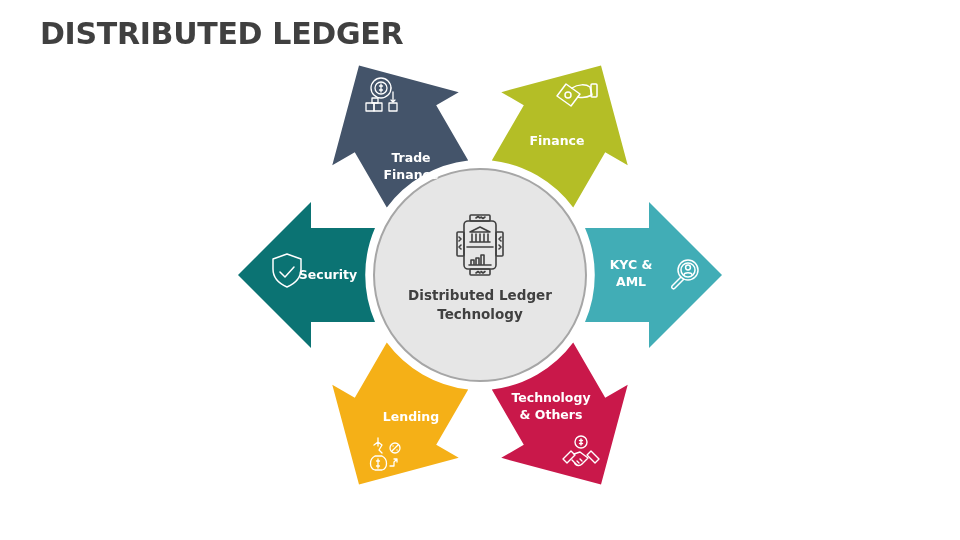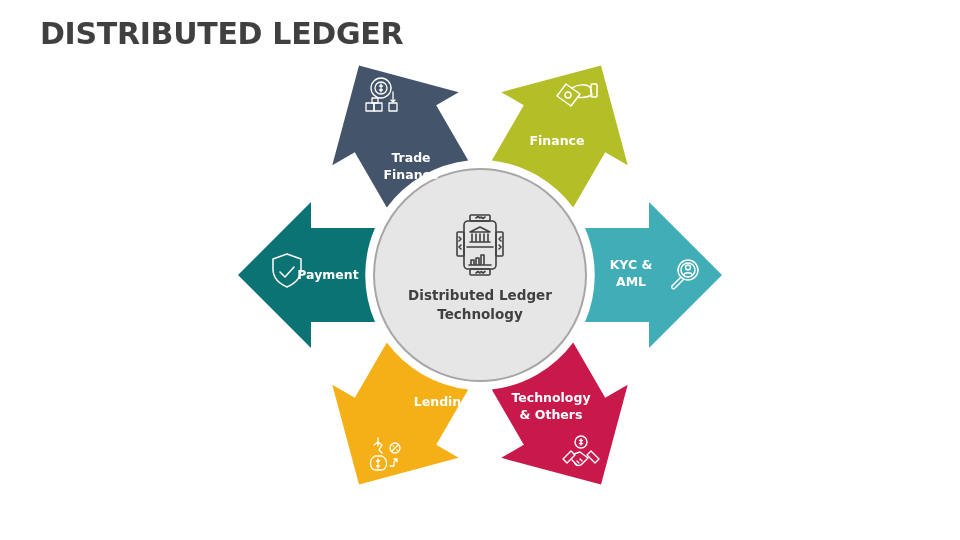--- a/index.html
+++ b/index.html
@@ -120,23 +120,23 @@
   <div>Finance</div>
 </div>
 <div class="label" style="left:631px; top:273px;text-align:center;">
   <div>KYC &amp;</div>
   <div>AML</div>
 </div>
 <div class="label" style="left:551px; top:406px;">
   <div>Technology</div>
   <div>&amp; Others</div>
 </div>
-<div class="label" style="left:411px; top:401px;margin-left:31px;">
+<div class="label" style="left:411px; top:416px;">
   <div>Lending</div>
 </div>
 <div class="label" style="left:328px; top:274px;">
-  <div>Payment</div>
+  <div>Security</div>
 </div>
 
 <div class="center-label">
   <div>Distributed Ledger</div>
   <div>Technology</div>
 </div>
 
 </body></html>

